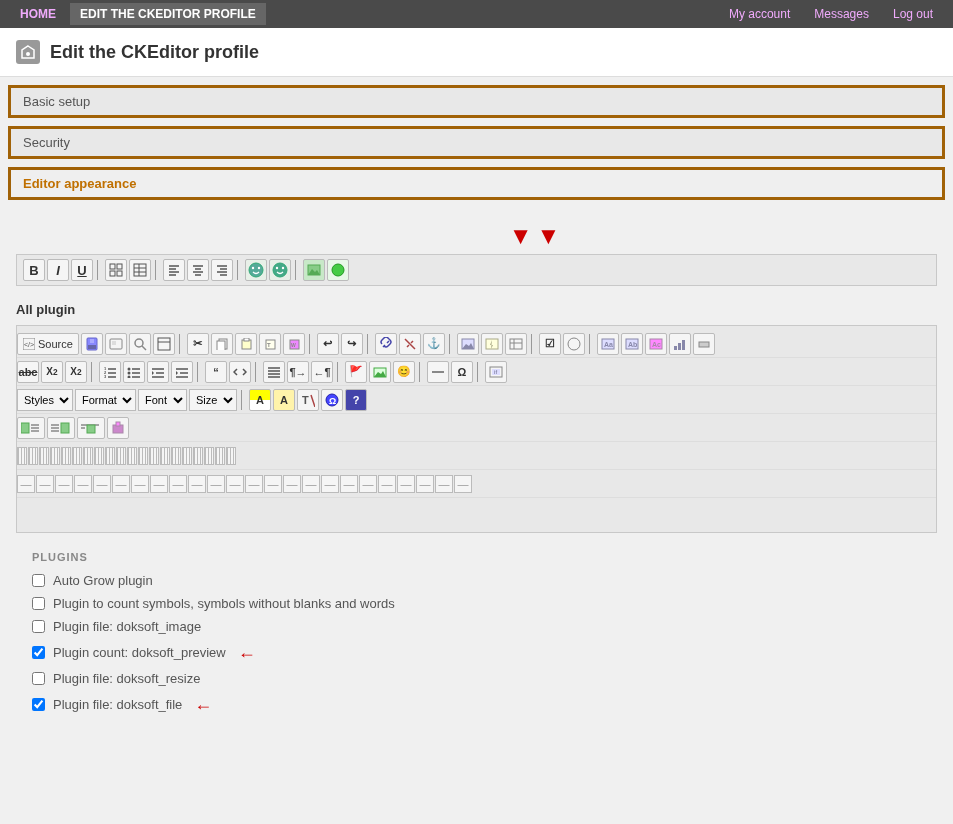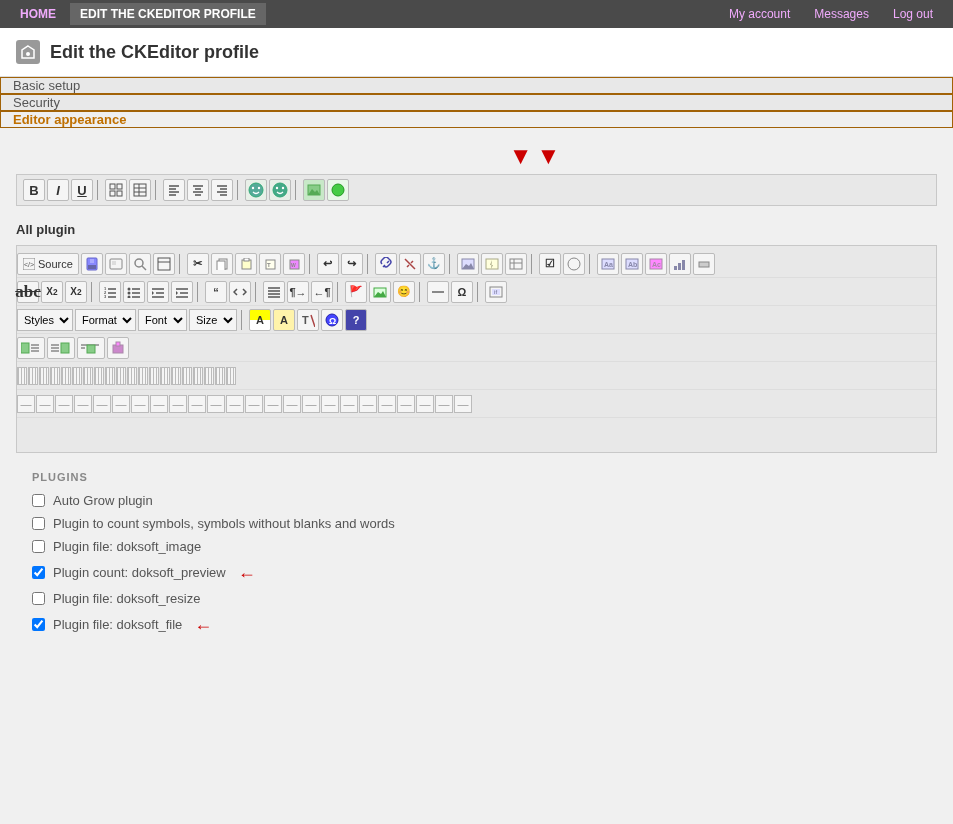--- a/index.html
+++ b/index.html
@@ -41,25 +41,25 @@
       background: #999;
       border-radius: 3px;
       display: flex; align-items: center; justify-content: center;
       font-size: 14px; color: #fff;
     }
     .page-title { font-size: 18px; font-weight: bold; color: #333; }
 
     
     .section-header {
       background: #e8e8e8;
-      border: 1px solid #a16207;
-      padding: 0 12px;
+      border: 3px solid #a16207;
+      padding: 6px 12px;
       font-size: 13px;
       color: #555;
-      margin: 0;
+      margin: 8px;
       cursor: pointer;
     }
 
     
     .content { padding: 0; }
 
     .editor-appearance-section {
       padding: 14px 16px;
     }
 
@@ -427,21 +427,21 @@
               </svg>
           </div>
           <div class="tb-btn">
             <svg width="14" height="12">
                 <rect x="2" y="4" width="10" height="5" fill="#ccc" stroke="#888" stroke-width="1"></rect>
               </svg>
           </div>
         </div>
 
         <div class="all-btn-row">
-          <div class="tb-btn" style="font-size:17px; text-decoration:line-through;font-family:Liberation Serif, serif;">abc</div>
+          <div class="tb-btn" style="font-size:11px; text-decoration:line-through;">abc</div>
           <div class="tb-btn" style="font-size:10px;">X<sub>2</sub></div>
           <div class="tb-btn" style="font-size:10px;">X<sup>2</sup></div>
           <div class="tb-separator"></div>
           <div class="tb-btn">
             <svg width="14" height="12">
                 <line x1="5" y1="3" x2="13" y2="3" stroke="#555" stroke-width="1.5"></line>
                 <line x1="5" y1="7" x2="13" y2="7" stroke="#555" stroke-width="1.5"></line>
                 <line x1="5" y1="11" x2="13" y2="11" stroke="#555" stroke-width="1.5"></line>
                 <text x="1" y="4" font-size="4" fill="#555">1</text>
                 <text x="1" y="8" font-size="4" fill="#555">2</text>

